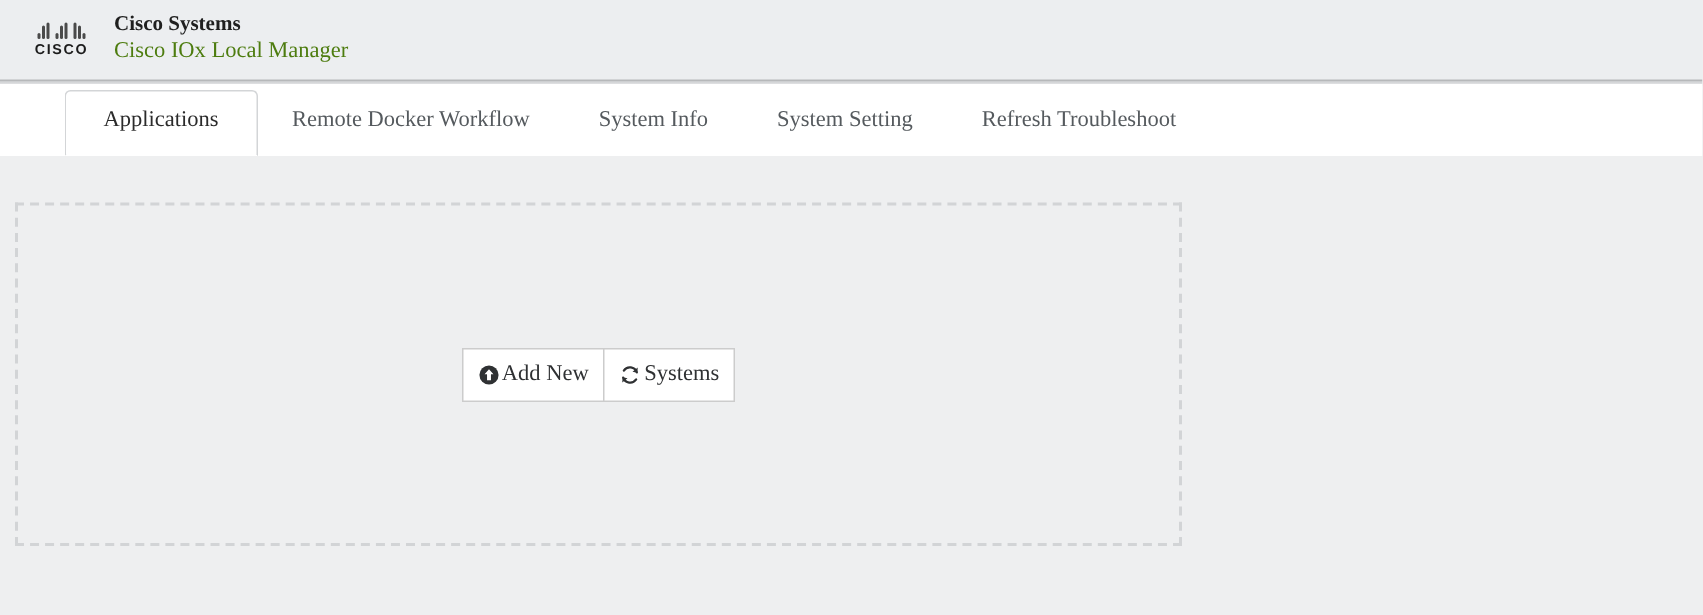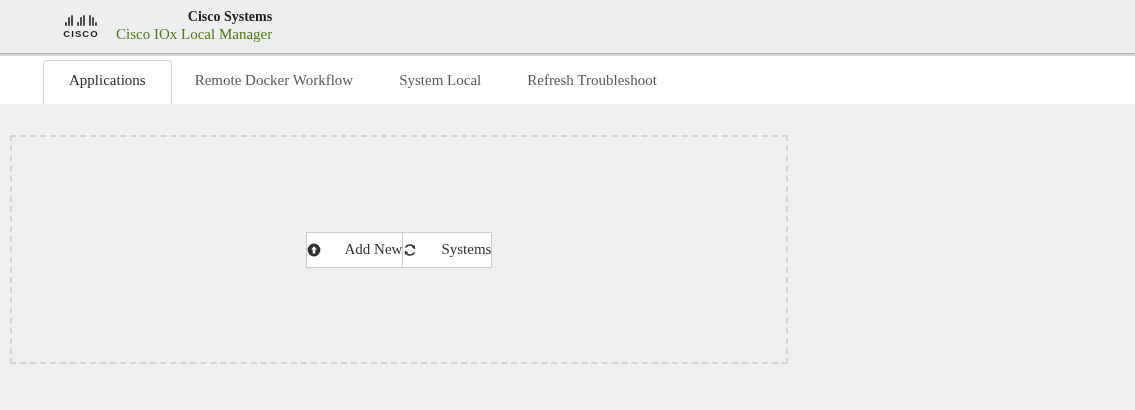--- a/index.html
+++ b/index.html
@@ -32,21 +32,20 @@
   }
   .cisco-logo {
     width: 46px;
     height: 32px;
     display: flex;
     flex-direction: column;
     align-items: center;
     justify-content: center;
     margin-right: 12px;
     flex: 0 0 auto;
-    margin-left: 40px;
   }
   .logo-bars {
     display: flex;
     align-items: flex-end;
     height: 12px;
     gap: 1px;
   }
   .logo-bars i {
     display: block;
     width: 2px;
@@ -69,21 +68,20 @@
     display: flex;
     flex-direction: column;
     justify-content: center;
     line-height: 1.15;
   }
   .brand-title {
     font-size: 14px;
     font-weight: bold;
     color: #1f1f1f;
     margin-bottom: 1px;
-    text-align: right;
   }
   .brand-sub {
     font-size: 15px;
     font-weight: normal;
     color: #4d7c0f;
   }
 
   
   .header-rule {
     position: absolute;
@@ -162,24 +160,24 @@
   .btn-group {
     display: flex;
     align-items: center;
   }
   .btn {
     font-family: "Liberation Serif", "DejaVu Serif", serif;
     font-size: 15px;
     color: #2f3133;
     background: #ffffff;
     border: 1px solid #ccc;
-    padding: 8px 0;
-    display: flex;
-    align-items: center;
-    gap: 24px;
+    padding: 8px 10px;
+    display: flex;
+    align-items: center;
+    gap: 2px;
     box-sizing: border-box;
     height: 36px;
     line-height: 1;
     cursor: pointer;
   }
   .btn + .btn {
     margin-left: -1px;
   }
   .btn .ico {
     display: inline-flex;
@@ -221,21 +219,22 @@
 
   </div>
 </div>
 <div class="header-rule"></div>
 <div class="header-shadow"></div>
 
 <div class="tabbar">
   <div class="tabs">
     <div class="tab active">Applications</div>
     <div class="tab">Remote Docker Workflow</div>
-    <div class="tab">System Local</div>
+    <div class="tab">System Info</div>
+    <div class="tab">System Setting</div>
     <div class="tab">Refresh Troubleshoot</div>
   </div>
 </div>
 
 <div class="content">
   <div class="dropzone">
     <div class="btn-group">
 
       <div class="btn">
         <span class="ico">

